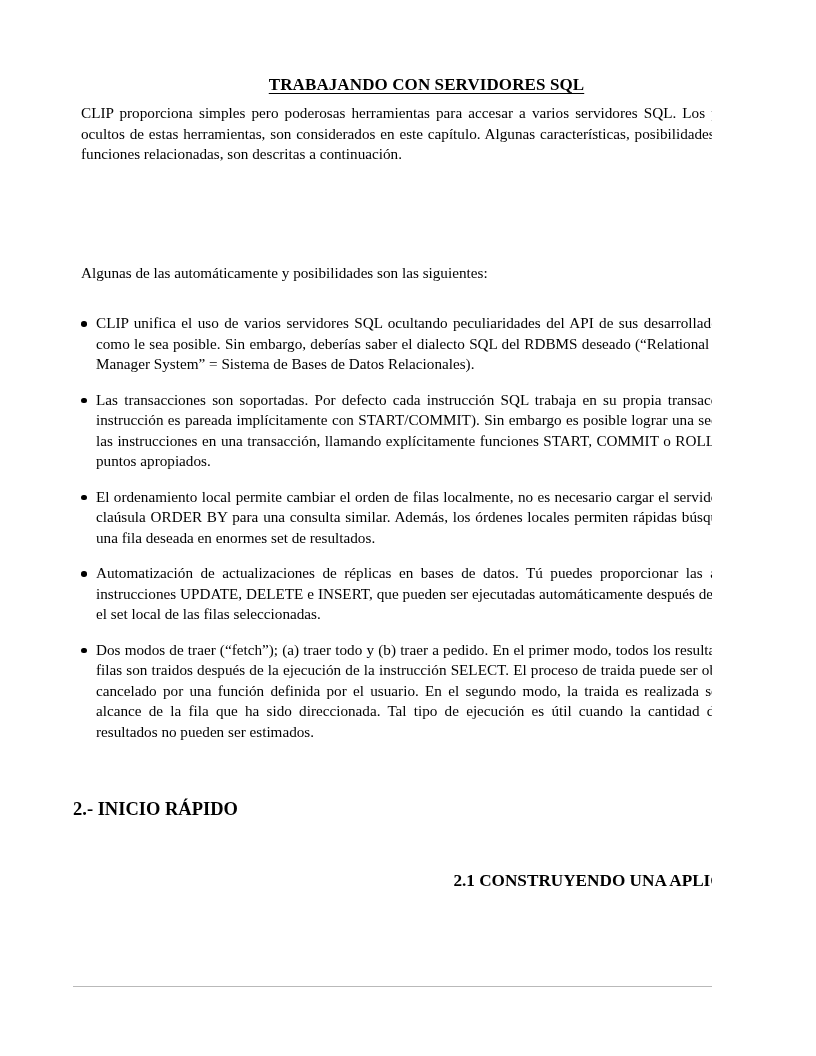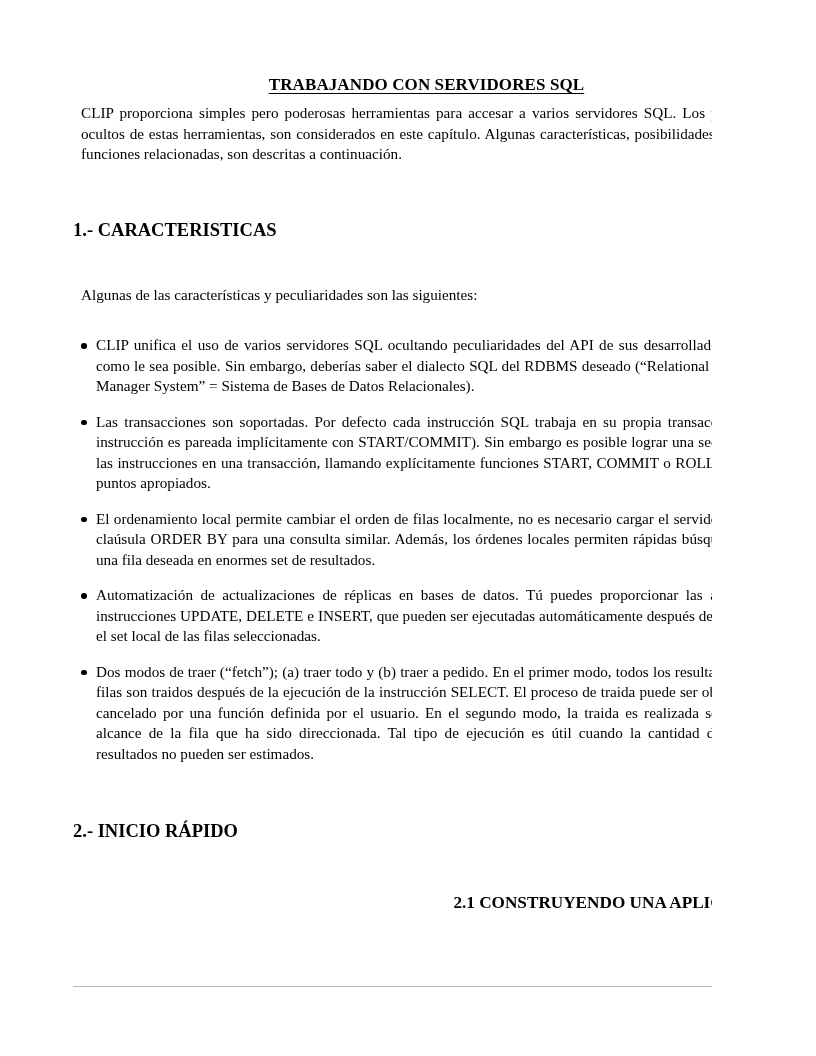--- a/index.html
+++ b/index.html
@@ -131,25 +131,24 @@
 <div class="page">
 
   <div class="content">
 
     <h1 class="doc-title"><span class="underline-text">TRABAJANDO CON SERVIDORES SQL</span></h1>
 
     <p class="body-par intro-par">CLIP proporciona simples pero poderosas herramientas para accesar a varios servidores SQL. Los principios ocultos de estas herramientas, son considerados en este capítulo. Algunas características, posibilidades, clases y funciones relacionadas, son descritas a continuación.</p>
 
     <div class="sp-sec1"></div>
 
-    <h2 class="h-major">1.- CARACTERISTICAS</h2>
 
     <div class="sp-after-h1"></div>
 
-    <p class="body-par">Algunas de las características y peculiaridades son las siguientes:</p>
+    <p class="body-par">Algunas de las automáticamente y posibilidades son las siguientes:</p>
 
     <div class="sp-before-ul"></div>
 
     <ul class="feature-list">
       <li>
         <span class="bullet-dot"></span>
         <span>CLIP unifica el uso de varios servidores SQL ocultando peculiaridades del API de sus desarrolladores, tanto como le sea posible. Sin embargo, deberías saber el dialecto SQL del RDBMS deseado (“Relational Data Base Manager System” = Sistema de Bases de Datos Relacionales).</span>
       </li>
       <li>
         <span class="bullet-dot"></span>

